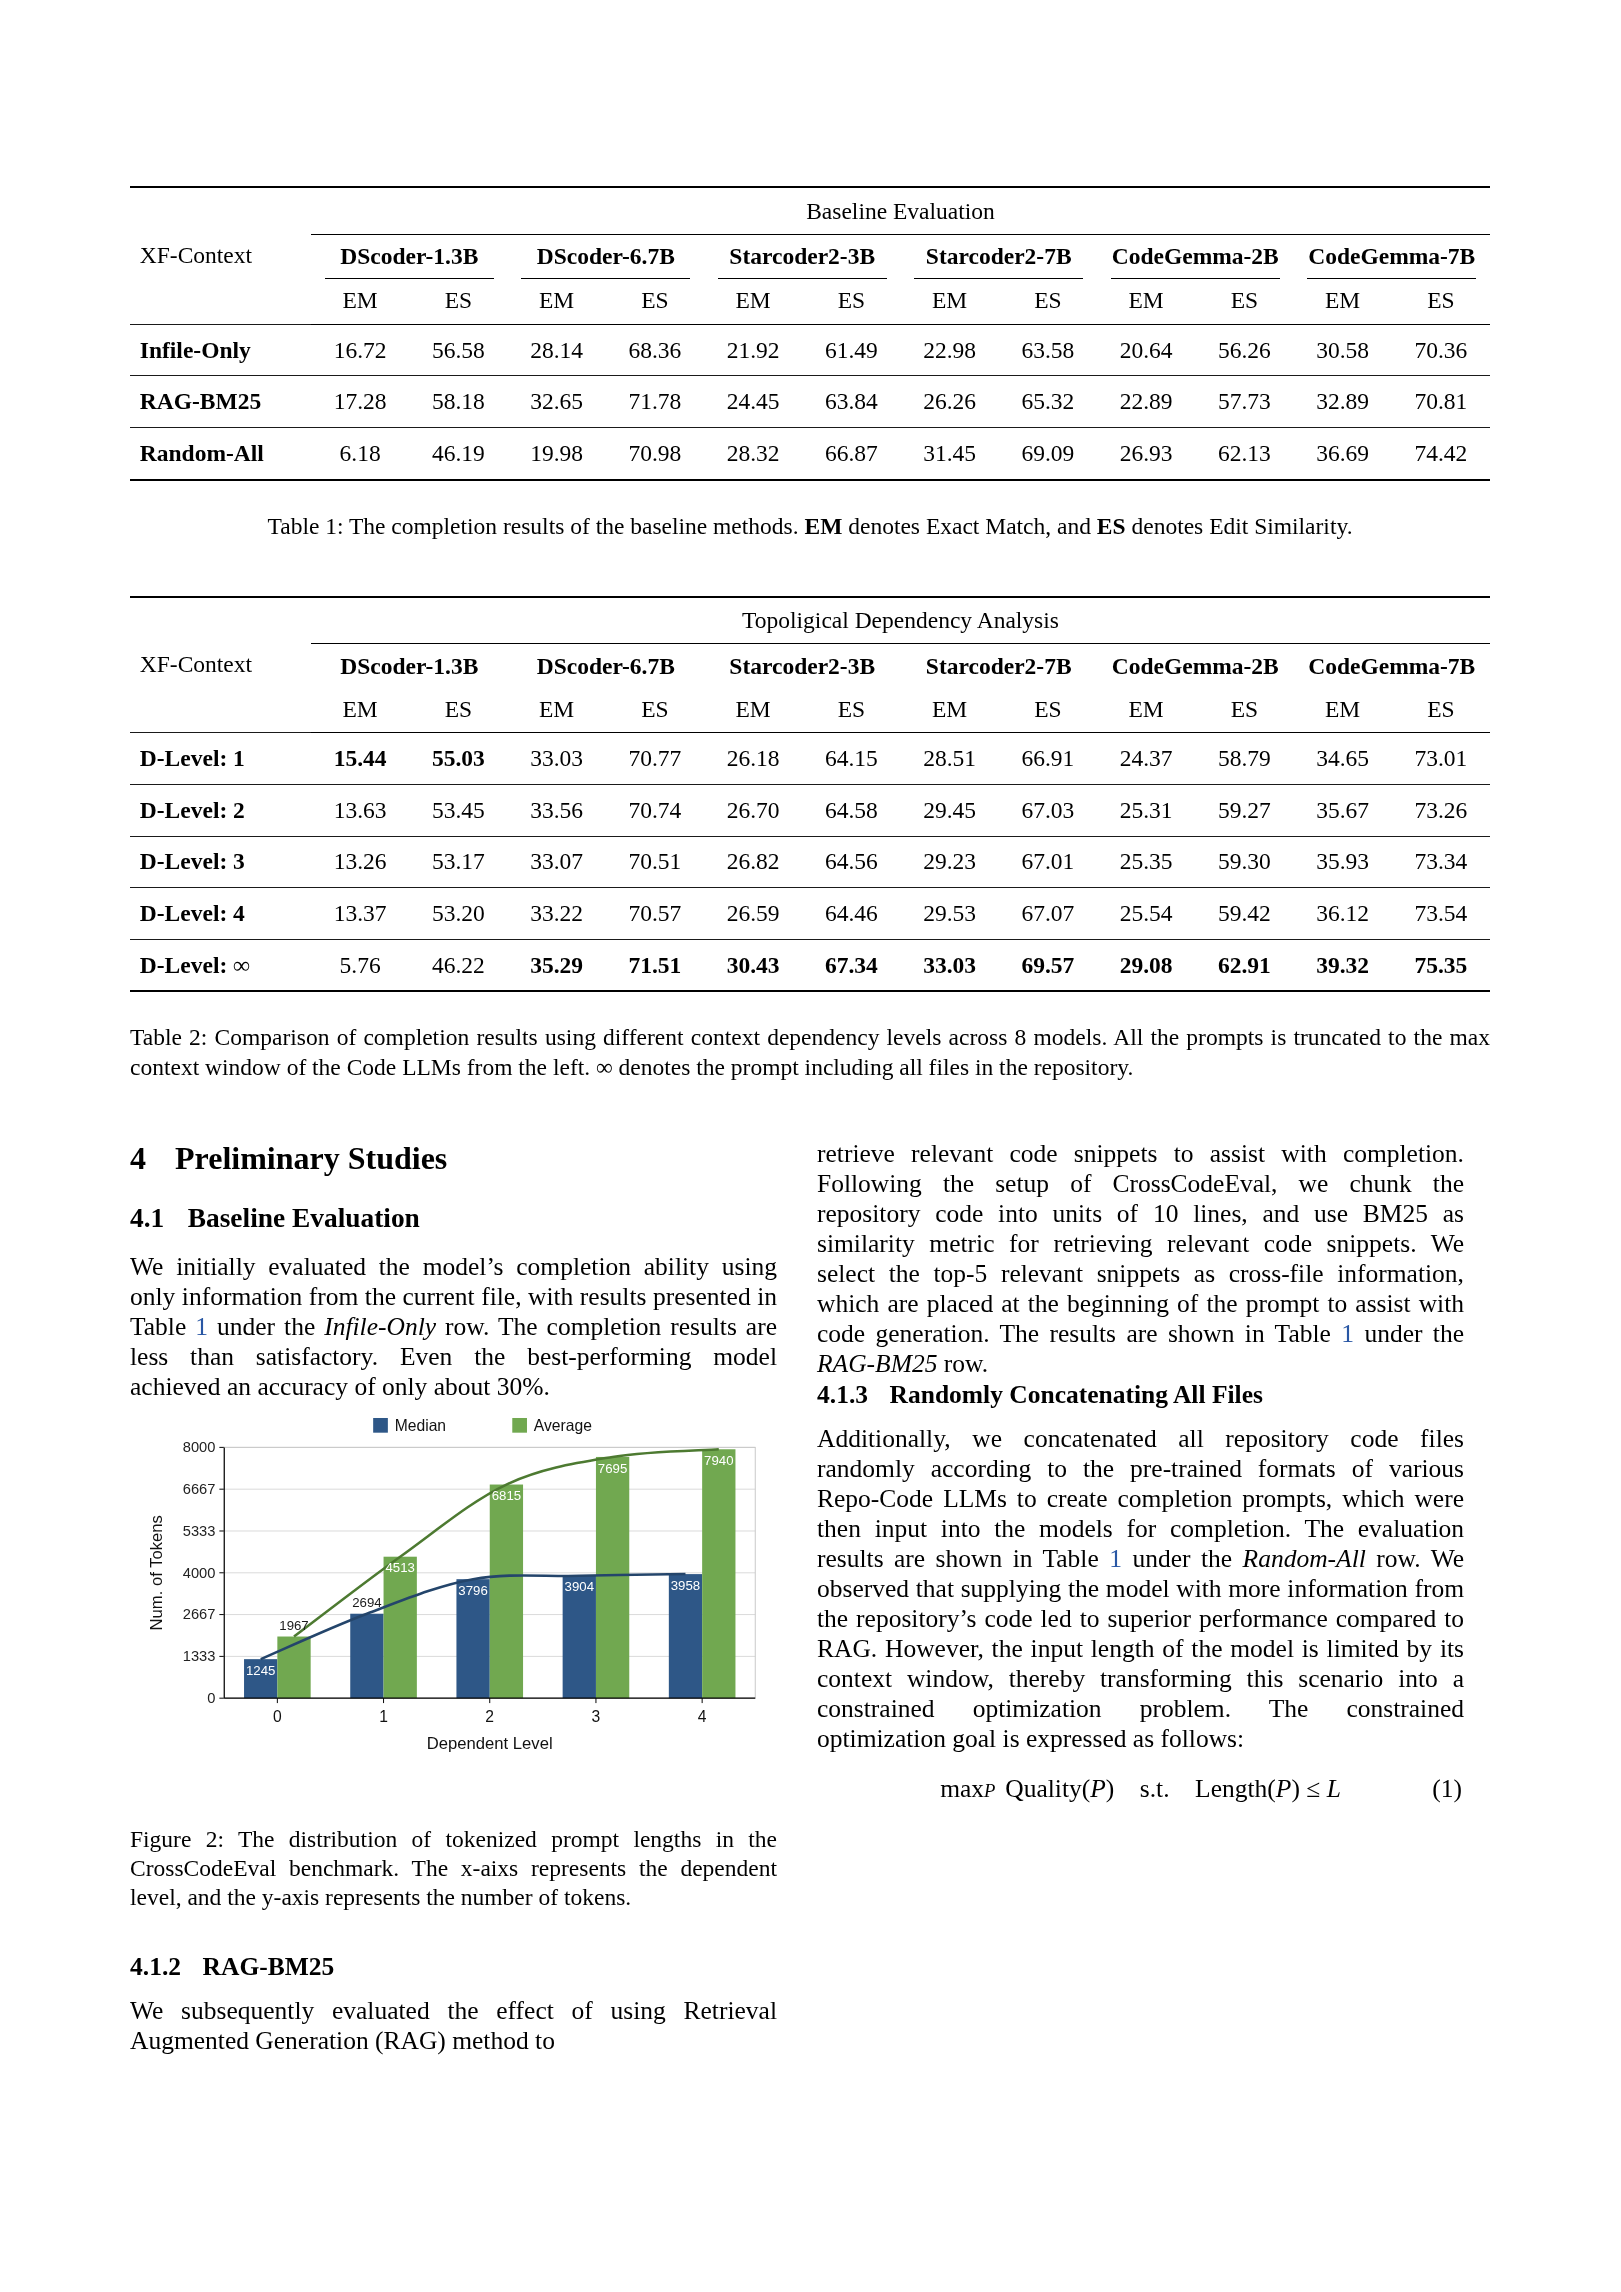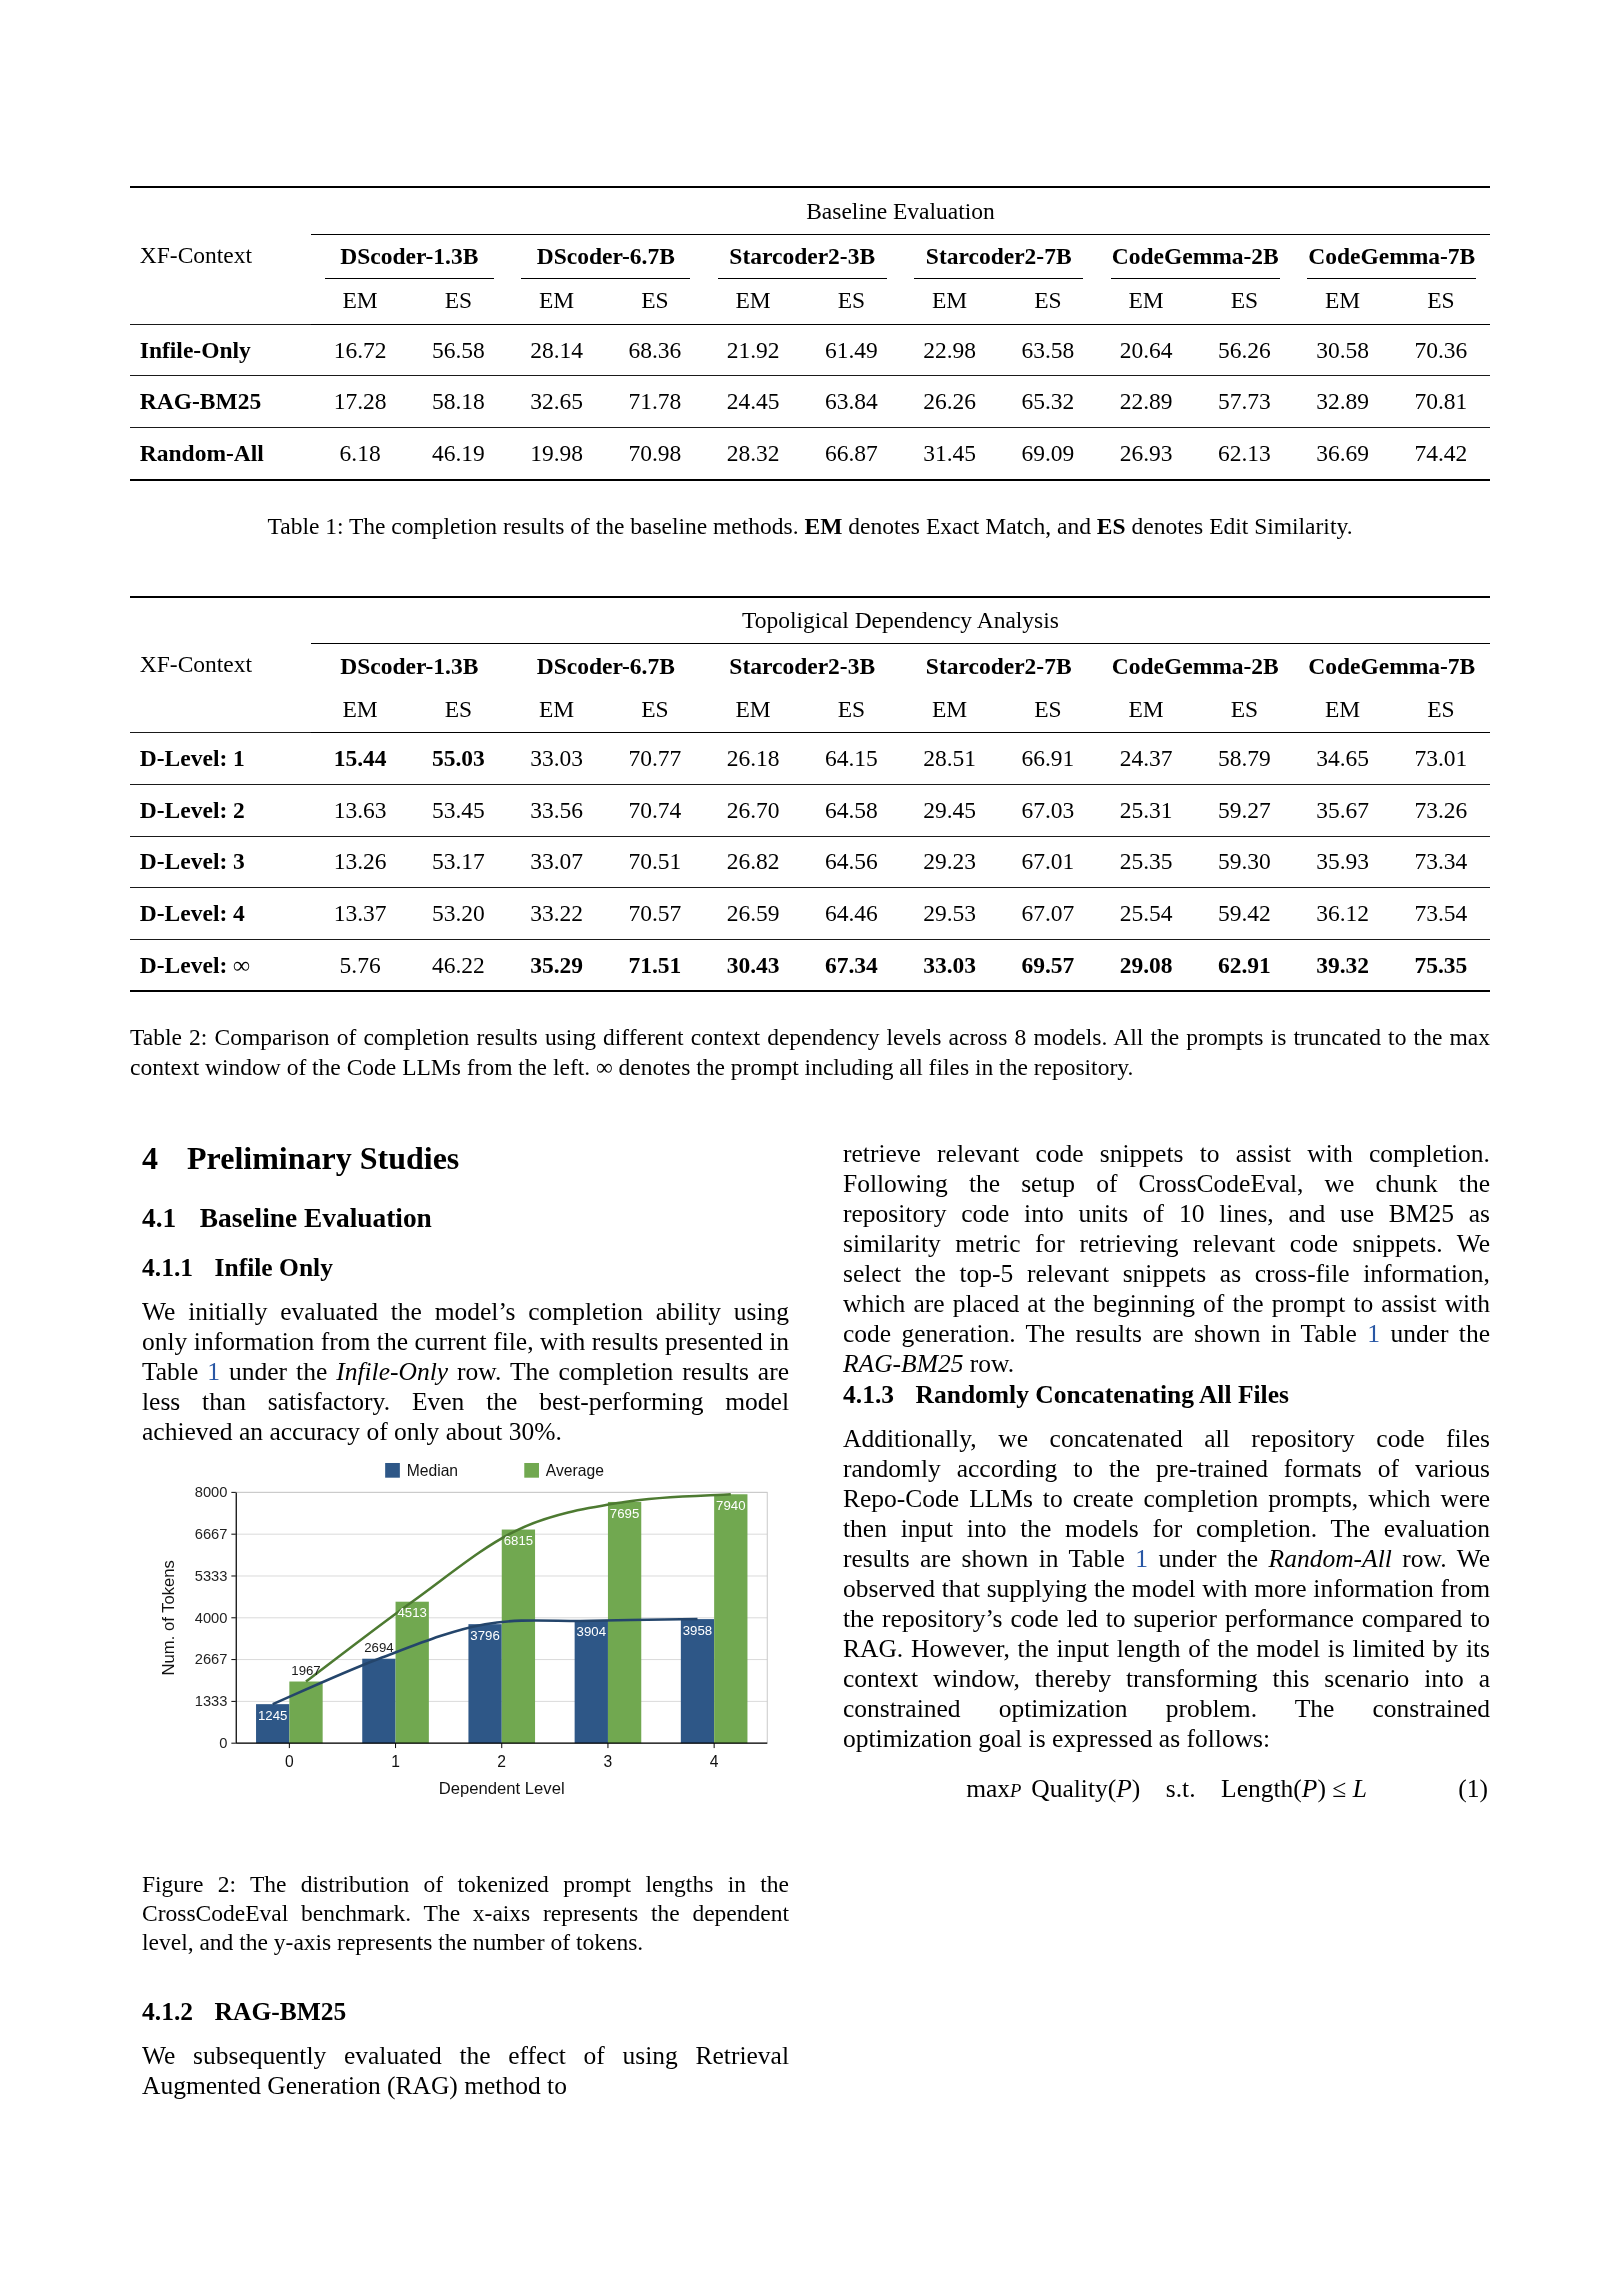--- a/index.html
+++ b/index.html
@@ -26,21 +26,21 @@
   th.subh { padding:7.8px 0 9.8px; border-bottom:1.3px solid #000; }
   table.datatable tbody td { text-align:center; padding:11.8px 0; border-top:1px solid #1a1a1a; }
   td.rowlabel { text-align:left !important; font-weight:bold; padding-left:9.8px !important; }
   td.b { font-weight:bold; }
 
   .tbl-caption { font-size:23.5px; line-height:30px; margin-top:30px; }
   .cap-center { text-align:center; }
   .cap-just  { text-align:justify; }
 
   
-  .columns { display:flex; gap:54px; margin-top:57px; align-items:flex-start;justify-content:flex-end; }
+  .columns { display:flex; gap:40px; margin-top:57px; align-items:flex-start; }
   .col { width:647px; font-size:25.5px; line-height:30px; text-align:justify; }
   h1.sec { font-size:32px; line-height:39px; margin:0 0 23.5px; text-align:left; }
   h2.sec { font-size:27.4px; line-height:33px; margin:0 0 17.6px; text-align:left; }
   h3.sec { font-size:25.5px; line-height:31px; margin:0 0 13.7px; text-align:left; }
   .hnum { display:inline-block; }
   h1.sec .hnum { margin-right:29px; }
   h2.sec .hnum { margin-right:23.5px; }
   h3.sec .hnum { margin-right:21.6px; }
   p.body { margin:0; }
   .gap-after { margin-bottom:25.5px; }
@@ -310,21 +310,20 @@
           </tr>
         </tbody>
       </table>
     <p class="tbl-caption cap-just"><span>Table 2: Comparison of completion results using different context dependency levels across 8 models. All the prompts is truncated to the max context window of the Code LLMs from the left. ∞ denotes the prompt including all files in the repository.</span></p>
 
     <div class="columns">
 
       <div class="col">
         <h1 class="sec"><span class="hnum">4</span><span>Preliminary Studies</span></h1>
         <h2 class="sec"><span class="hnum">4.1</span><span>Baseline Evaluation</span></h2>
-        <h3 class="sec"><span class="hnum">4.1.1</span><span>Infile Only</span></h3>
         <p class="body gap-after"><span>We initially evaluated the model’s completion ability using only information from the current file, with results presented in Table </span><span class="seg-ref">1</span><span> under the </span><span class="seg-i">Infile-Only</span><span> row. The completion results are less than satisfactory. Even the best-performing model achieved an accuracy of only about 30%.</span></p>
 
         <figure class="fig">
           <svg id="chart" width="627" height="349" viewBox="0 0 640 356" style="font-size:26px">
               <text x="77" y="297" text-anchor="end" font-size="15" fill="#222" font-family="Liberation Sans, DejaVu Sans, sans-serif">0</text>
               <line x1="81" y1="292" x2="86" y2="292" stroke="#000" stroke-width="1"></line>
               <line x1="86" y1="249.344" x2="628" y2="249.344" stroke="#d9d9d9" stroke-width="1"></line>
               <text x="77" y="254.344" text-anchor="end" font-size="15" fill="#222" font-family="Liberation Sans, DejaVu Sans, sans-serif">1333</text>
               <line x1="81" y1="249.344" x2="86" y2="249.344" stroke="#000" stroke-width="1"></line>
               <line x1="86" y1="206.656" x2="628" y2="206.656" stroke="#d9d9d9" stroke-width="1"></line>

